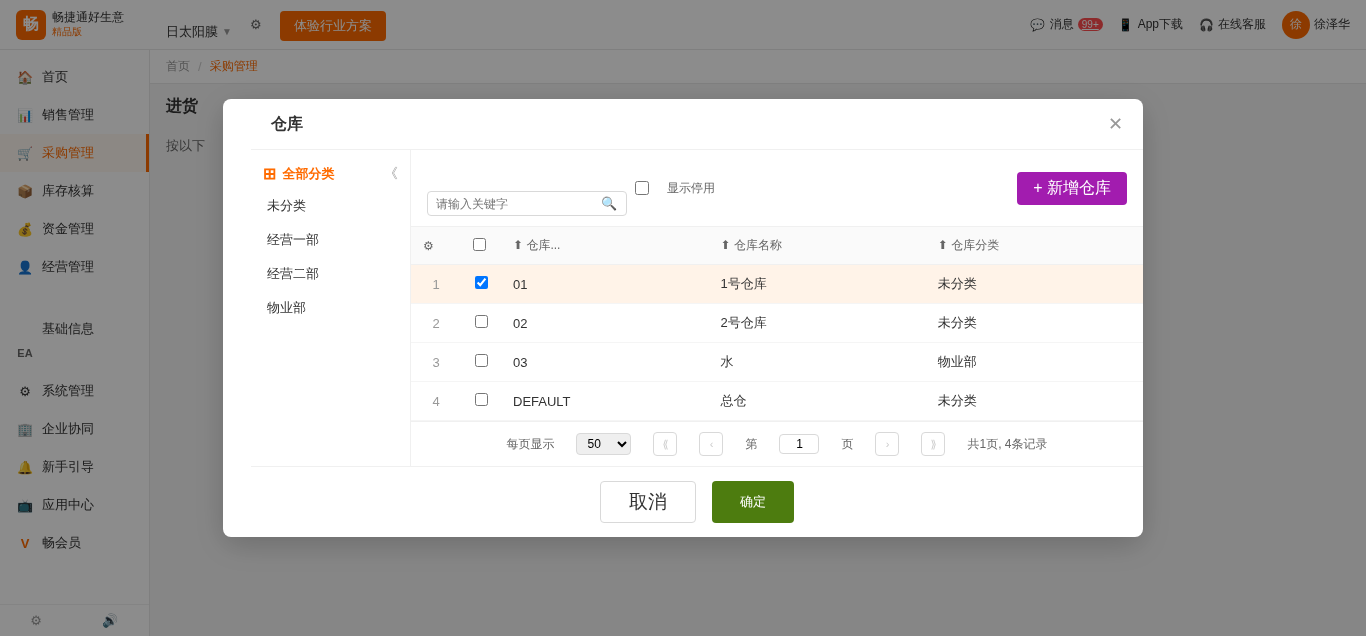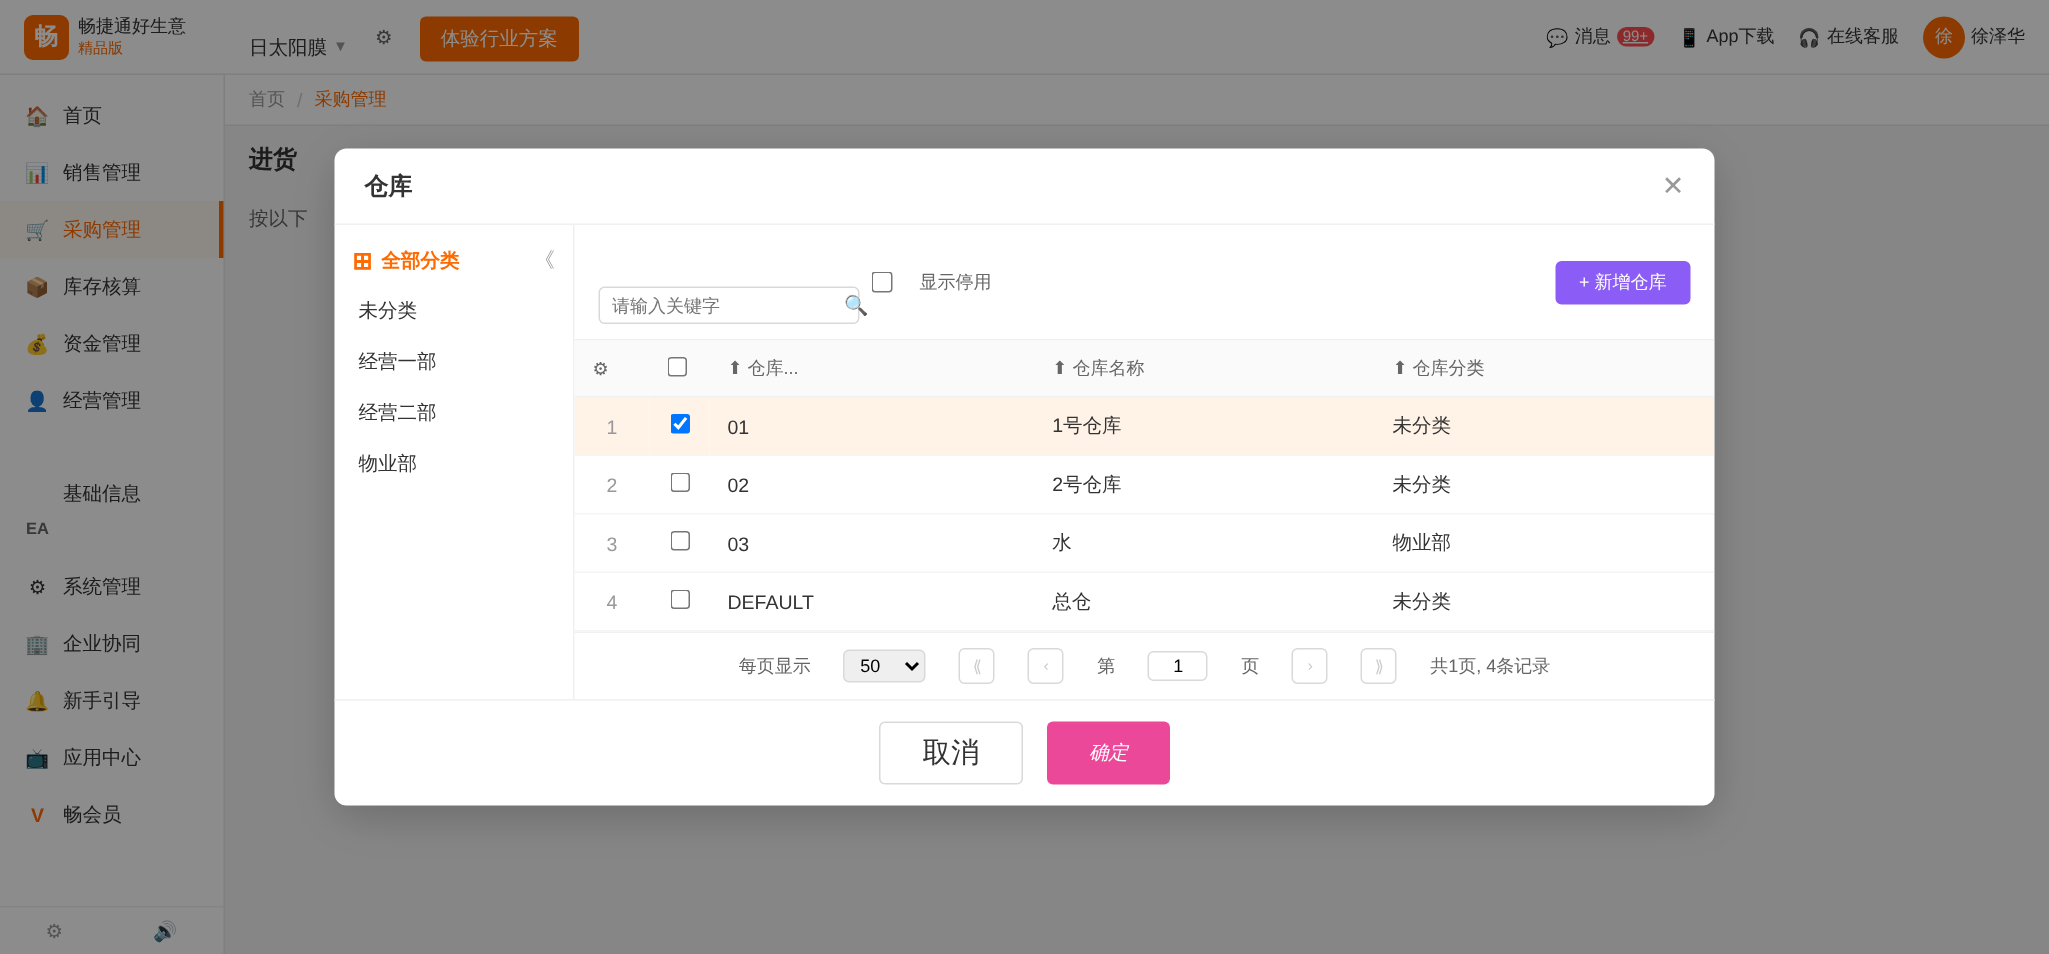--- a/index.html
+++ b/index.html
@@ -88,20 +88,21 @@
       top: 50%; left: 50%;
       transform: translate(-50%, -50%);
       background: #fff;
       border-radius: 8px;
       width: 920px;
       max-height: 580px;
       z-index: 200;
       box-shadow: 0 8px 32px rgba(0,0,0,0.2);
       display: flex;
       flex-direction: column;
+      padding-left: 28px;
     }
     .dialog-header {
       display: flex; align-items: center; justify-content: space-between;
       padding: 14px 20px;
       border-bottom: 1px solid #f0f0f0;
     }
     .dialog-title { font-size: 16px; font-weight: bold; color: #333; }
     .dialog-close { cursor: pointer; color: #999; font-size: 18px; }
     .dialog-body { display: flex; flex: 1; overflow: hidden; }
 
@@ -130,30 +131,30 @@
     
     .dialog-content { flex: 1; display: flex; flex-direction: column; overflow: hidden; }
     .dialog-toolbar {
       padding: 10px 16px;
       display: flex; align-items: center; gap: 8px;
       border-bottom: 1px solid #f0f0f0;
     }
     .search-box {
       display: flex; align-items: center;
       border: 1px solid #d9d9d9; border-radius: 4px;
-      padding: 4px 8px; background: #fff; width: 174px; margin-top: 31px;
+      padding: 4px 8px; background: #fff; width: 200px; margin-top: 31px;
     }
     .search-input { border: none; outline: none; flex: 1; font-size: 12px; color: #999; }
     .search-icon-btn { color: #999; cursor: pointer; }
     .show-disabled { display: flex; align-items: center; gap: 18px; color: #666; font-size: 12px; }
     .checkbox { width: 14px; height: 14px; border: 1px solid #d9d9d9; border-radius: 2px; cursor: pointer; }
     .add-btn {
       margin-left: auto;
-      background: #8b5cf6; color: #fff; border: none; border-radius: 4px;
-      padding: 6px 16px; cursor: pointer; font-size: 12px;
+      background: #a21caf; color: #fff; border: none; border-radius: 4px;
+      padding: 6px 16px; cursor: pointer; font-size: 16px;
     }
 
     
     .dialog-table { flex: 1; overflow-y: auto; }
     table { width: 100%; border-collapse: collapse; }
     thead tr { background: #fafafa; }
     th {
       padding: 10px 12px; text-align: left;
       font-size: 12px; color: #666; font-weight: normal;
       border-bottom: 1px solid #f0f0f0;
@@ -179,21 +180,21 @@
     .page-nav.disabled { color: #ccc; cursor: not-allowed; }
     .page-input { width: 40px; border: 1px solid #d9d9d9; border-radius: 4px; padding: 2px 4px; text-align: center; font-size: 12px; }
 
     
     .dialog-footer {
       display: flex; justify-content: center; gap: 16px;
       padding: 14px 20px;
       border-top: 1px solid #f0f0f0;
     }
     .btn-cancel { padding: 7px 28px; border: 1px solid #d9d9d9; border-radius: 4px; background: #fff; cursor: pointer; font-size: 19px; color: #333; }
-    .btn-confirm { padding: 7px 28px; border: none; border-radius: 4px; background: #ec4899; cursor: pointer; font-size: 13px; color: #fff; font-style: italic; }
+    .btn-confirm { padding: 7px 28px; border: none; border-radius: 4px; background: #4d7c0f; cursor: pointer; font-size: 13px; color: #fff; }
 
     
     .page-content { padding: 12px 16px; }
     .section-label { font-size: 13px; color: #666; margin-bottom: 8px; }
   </style>
 </head>
 <body>
 
 <div class="top-nav">
   <div class="logo-area">

